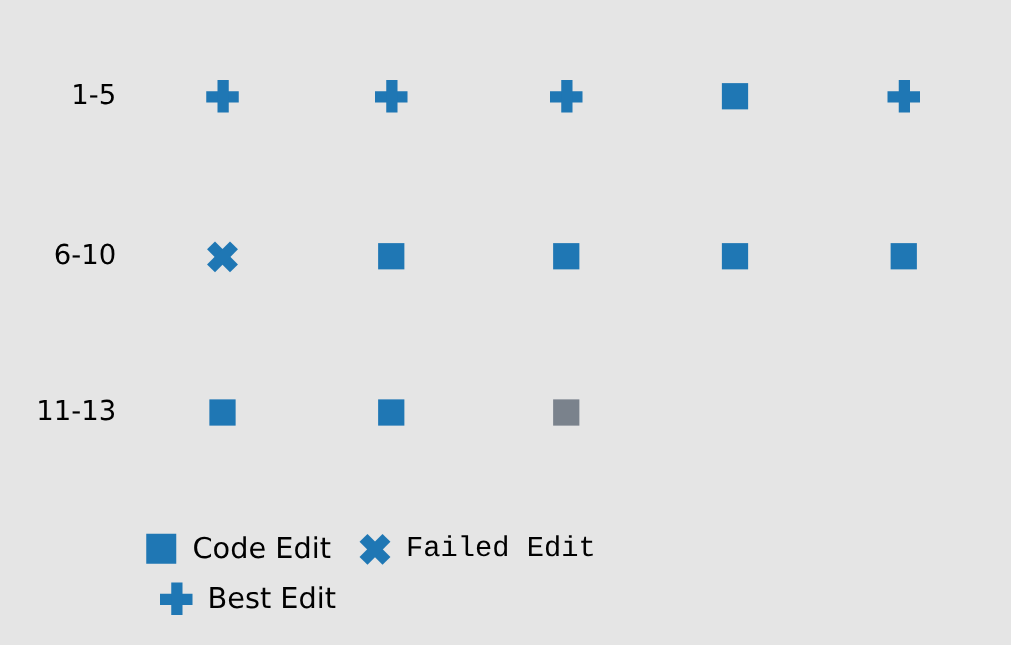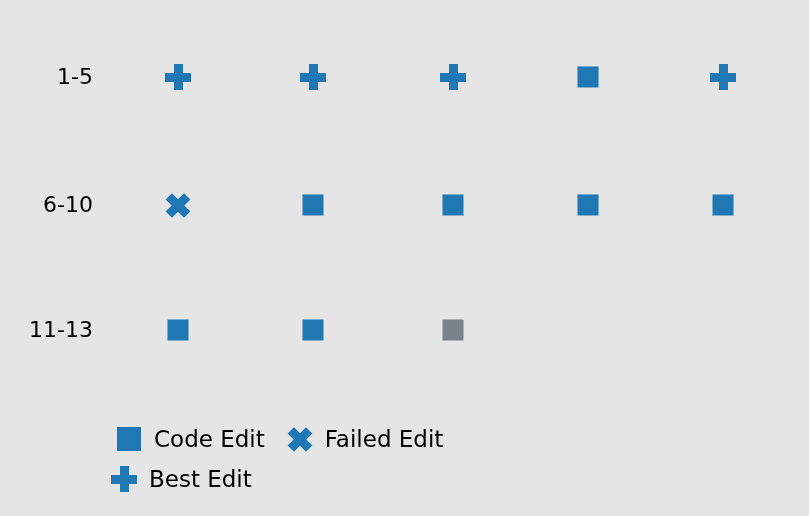--- a/index.html
+++ b/index.html
@@ -97,28 +97,28 @@
     width: 809px;
     height: 104px;
   }
   .legend-row {
     position: absolute;
     display: flex;
     align-items: center;
     height: 34px;
   }
   .legend-row.r1 { left: 116px; top: 10px; }
-  .legend-row.r2 { left: 111px; top: 50px; }
+  .legend-row.r2 { left: 128px; top: 50px; }
 
   .legend-entry {
     display: flex;
     align-items: center;
     white-space: nowrap;
   }
-  .legend-entry + .legend-entry { margin-left: 22px; }
+  .legend-entry + .legend-entry { margin-left: 22px; font-family: Liberation Mono, monospace; }
 
   .legend-swatch {
     position: relative;
     width: 26px;
     height: 26px;
     flex: 0 0 26px;
     margin-right: 12px;
   }
   .legend-swatch.square::before {
     content: "";

